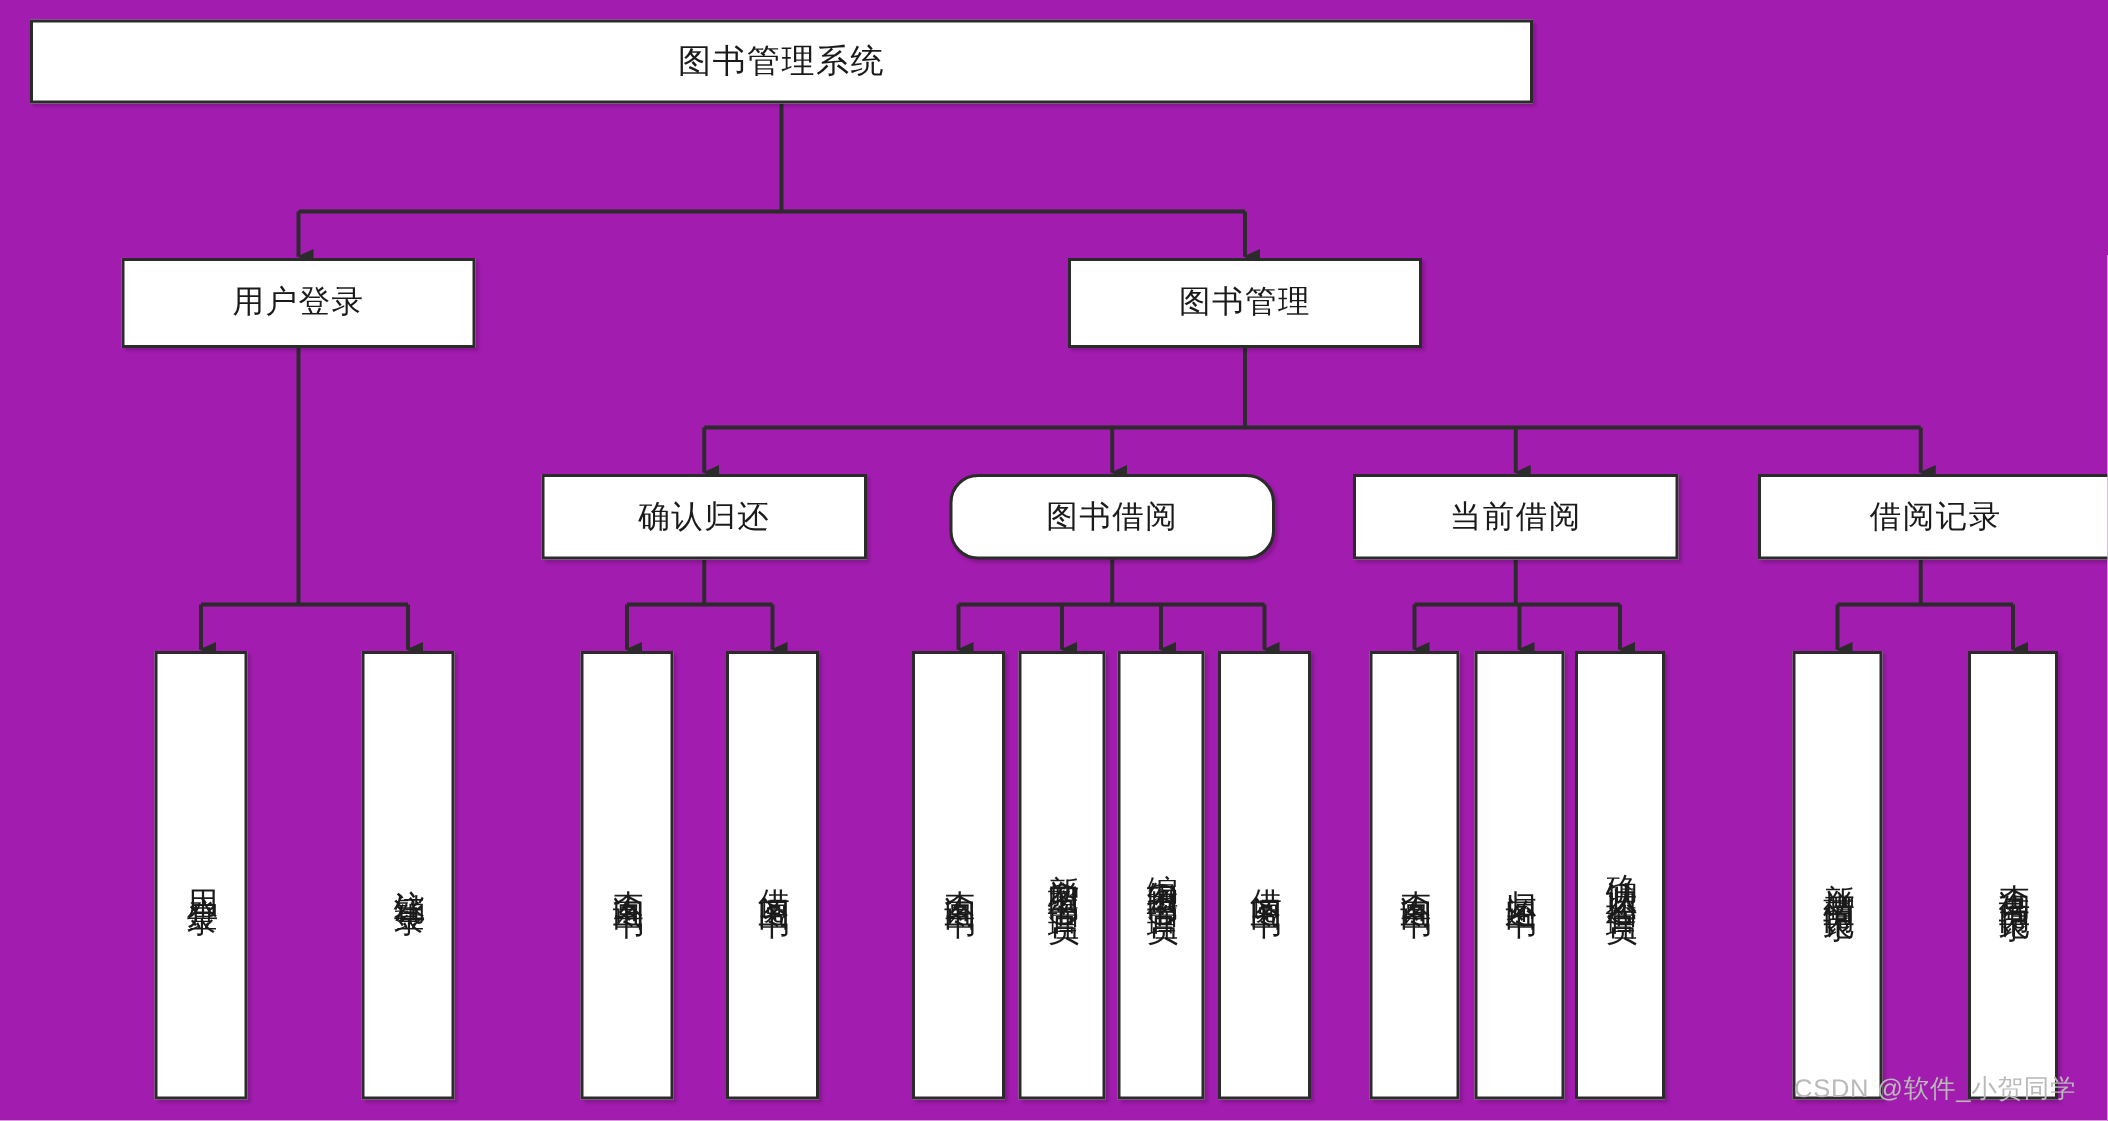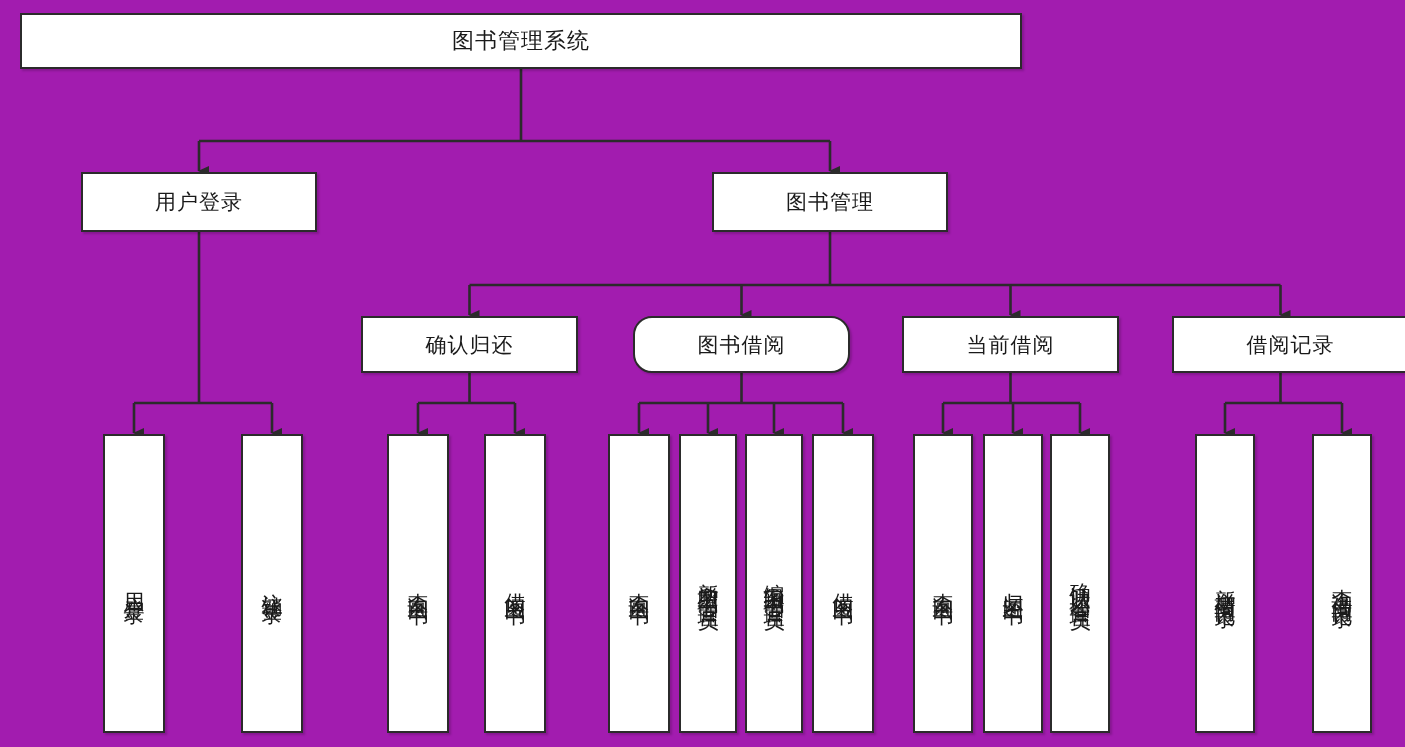--- a/index.html
+++ b/index.html
@@ -173,14 +173,15 @@
         <span class="label">确认归还（管理员）</span>
       </div>
       <div class="node vert" style="left: 1195px; top: 434px; width: 60px; height: 299px;">
         <span class="label">新增借阅记录</span>
       </div>
       <div class="node vert" style="left: 1312px; top: 434px; width: 60px; height: 299px;">
         <span class="label">查询借阅记录</span>
       </div>
     </div>
 
+  <div class="watermark" style="left:1196px; top:714px;">CSDN @软件_小贺同学</div>
 
 </div>
 
 </body></html>

